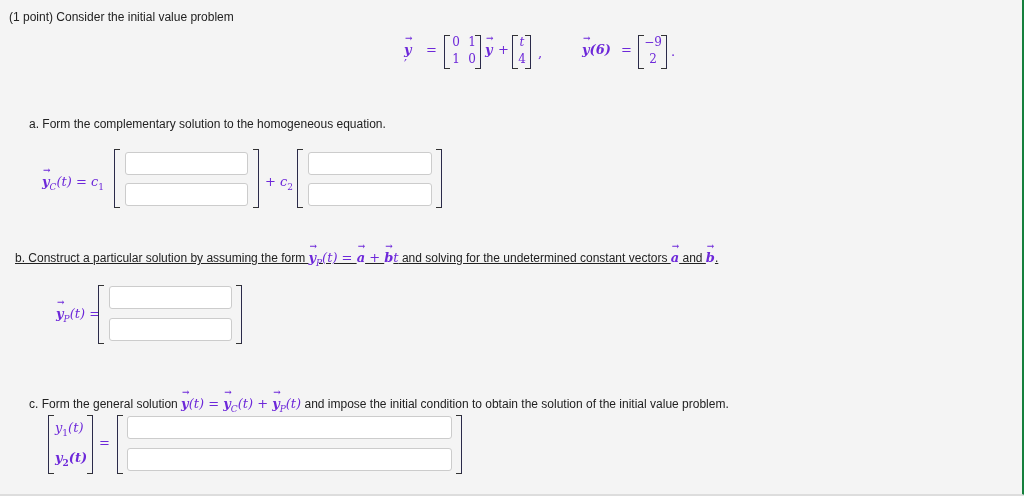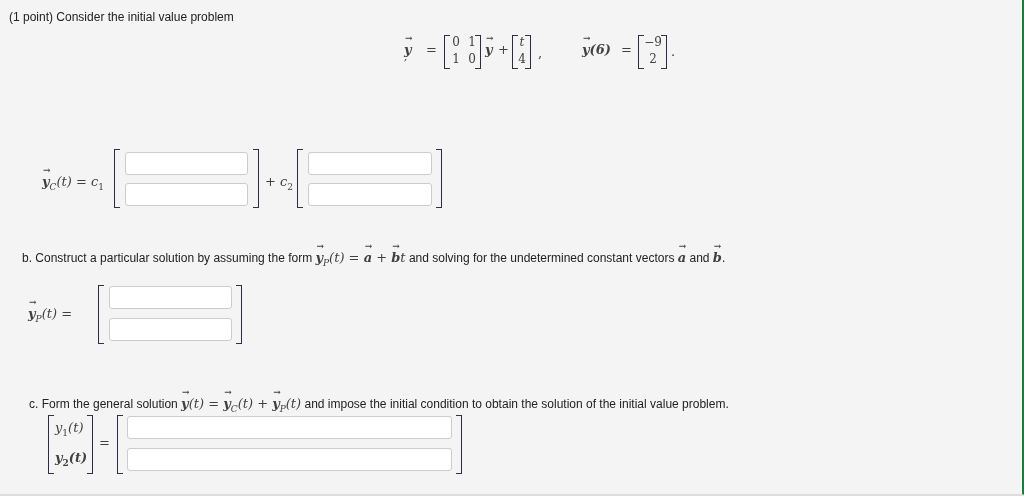--- a/index.html
+++ b/index.html
@@ -10,21 +10,21 @@
     color: #222;
   }
   .panel {
     position: absolute; left: 0; top: 0;
     width: 1022px; height: 494px;
     background: #f4f4f4;
     border-right: 5px solid #15803d;
     border-bottom: 2px solid #ddd;
   }
   .txt { position: absolute; font-size: 12px; color: #222; white-space: nowrap; }
-  .math { font-family: "DejaVu Serif", "Liberation Serif", serif; font-size: 13px; color: #404040; }
+  .math { font-family: "DejaVu Serif", "Liberation Serif", serif; font-size: 13px; color: #6d28d9; }
   .mi { font-style: italic; }
   .vec { font-weight: bold; font-style: italic; position: relative; display: inline-block; }
   .vec::before {
     content: "\2192"; position: absolute; left: 1px; top: -9px;
     font-size: 9px; font-style: normal; font-weight: bold;
   }
   sub { font-size: 9px; }
   .abs { position: absolute; }
   .bracket {
     position: absolute; width: 5px;
@@ -66,39 +66,40 @@
     <span class="abs" style="left:134px; top:12px;">,</span>
     <span class="abs" style="left:178px; top:9px;"><span class="vec">y(6)</span></span>
     <span class="abs" style="left:217px; top:9px;">=</span>
     <div class="bracket l" style="left:234px; top:2px; height:32px;"></div>
     <div class="mat" style="left:238px; top:2px; width:22px;">−9</div>
     <div class="mat" style="left:238px; top:19px; width:22px;">2</div>
     <div class="bracket r" style="left:257px; top:2px; height:32px;"></div>
     <span class="abs" style="left:267px; top:11px;">.</span>
   </div>
 
+  <div class="txt" style="left:29px; top:117px;">a. Form the complementary solution to the homogeneous equation.</div>
   <div class="abs math" style="left:42px; top:174px;">
     <span class="vec">y</span><sub class="mi">C</sub><span class="mi">(t) = c</span><sub>1</sub>
   </div>
   <div class="bracket l" style="left:114px; top:149px; height:57px;"></div>
   <input class="inp" style="left: 125px; top: 152px; width: 123px;" value="">
   <input class="inp" style="left: 125px; top: 183px; width: 123px;" value="">
   <div class="bracket r" style="left:253px; top:149px; height:57px;"></div>
   <div class="abs math" style="left:265px; top:174px;">
     <span class="mi">+ c</span><sub>2</sub>
   </div>
   <div class="bracket l" style="left:297px; top:149px; height:57px;"></div>
   <input class="inp" style="left: 308px; top: 152px; width: 124px;" value="">
   <input class="inp" style="left: 308px; top: 183px; width: 124px;" value="">
   <div class="bracket r" style="left:436px; top:149px; height:57px;"></div>
 
-  <div class="txt" style="left:22px; top:250px;">
+  <div class="txt" style="left:15px; top:250px;text-decoration:underline;">
     <span>b. Construct a particular solution by assuming the form </span><span class="math"><span class="vec">y</span><sub class="mi">P</sub><span class="mi">(t) = </span><span class="vec">a</span><span> + </span><span class="vec">b</span><span class="mi">t</span></span><span> and solving for the undetermined constant vectors </span><span class="math"><span class="vec">a</span></span><span> and </span><span class="math"><span class="vec">b</span></span><span>.</span>
   </div>
-  <div class="abs math" style="left:28px; top:306px;">
+  <div class="abs math" style="left:56px; top:306px;">
     <span class="vec">y</span><sub class="mi">P</sub><span class="mi">(t) =</span>
   </div>
   <div class="bracket l" style="left:98px; top:285px; height:57px;"></div>
   <input class="inp" style="left: 109px; top: 286px; width: 123px;" value="">
   <input class="inp" style="left: 109px; top: 318px; width: 123px;" value="">
   <div class="bracket r" style="left:236px; top:285px; height:57px;"></div>
 
   <div class="txt" style="left:29px; top:396px;">
     <span>c. Form the general solution </span><span class="math"><span class="vec">y</span><span class="mi">(t) = </span><span class="vec">y</span><sub class="mi">C</sub><span class="mi">(t) + </span><span class="vec">y</span><sub class="mi">P</sub><span class="mi">(t)</span></span><span> and impose the initial condition to obtain the solution of the initial value problem.</span>
   </div>

